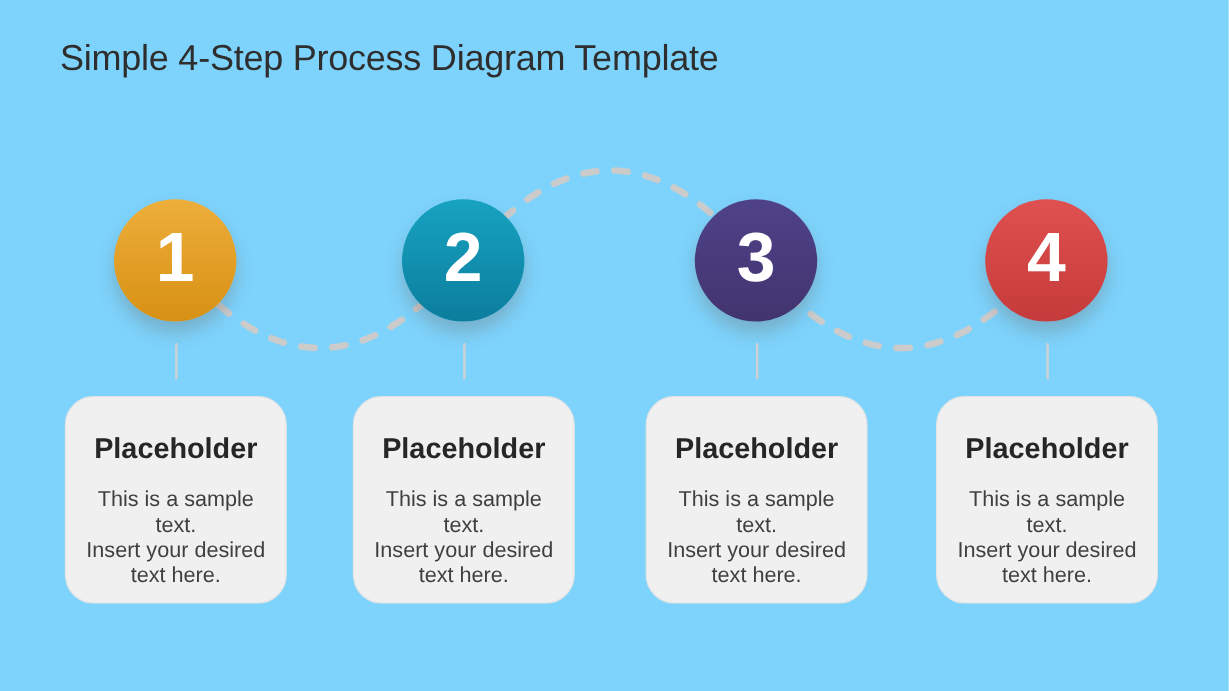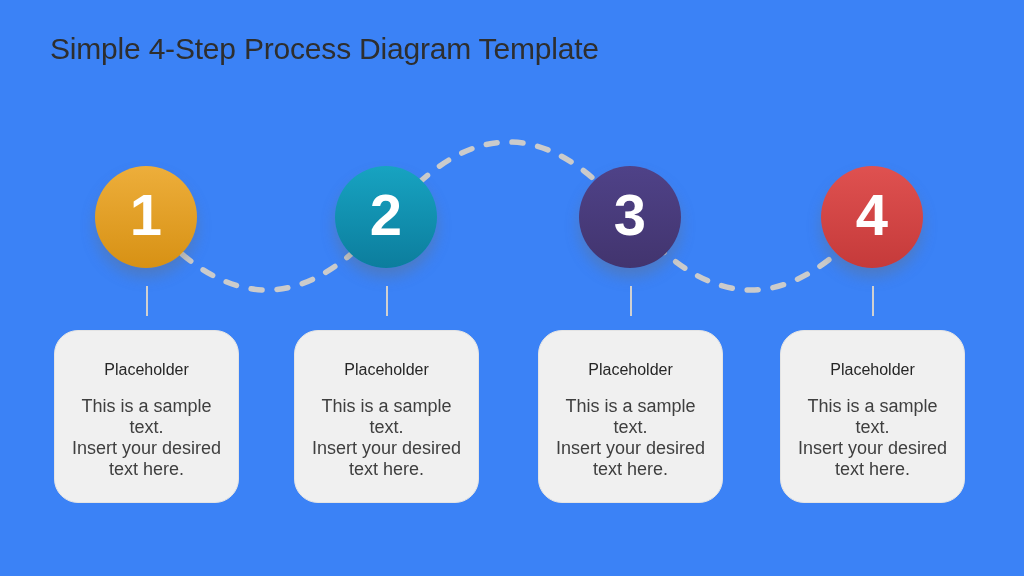--- a/index.html
+++ b/index.html
@@ -3,21 +3,21 @@
 <meta charset="utf-8">
 <style>
   * { margin: 0; padding: 0; box-sizing: border-box; }
   html, body { width: 1024px; height: 576px; background: #ffffff; overflow: hidden; }
   body { font-family: "Liberation Sans", sans-serif; position: relative; }
 
   .slide {
     position: absolute;
     left: 0; top: 0;
     width: 1024px; height: 576px;
-    background: #3b82f6;
+    background: #7dd3fc;
   }
 
   .title {
     position: absolute;
     left: 50px; top: 32px;
     font-size: 30px;
     font-weight: 400;
     color: #2e2e2e;
     letter-spacing: -0.2px;
     white-space: nowrap;
@@ -77,22 +77,22 @@
     left: 0; top: 330px;
     width: 185px; height: 173px;
     background: #f0f0f0;
     border: 1px solid #e4e4e4;
     border-radius: 24px;
     padding: 30px 12px 0 12px;
     text-align: center;
   }
 
   .card-title {
-    font-size: 16px;
-    font-weight: 400;
+    font-size: 24px;
+    font-weight: 700;
     color: #262626;
     margin-bottom: 17px;
   }
 
   .card-body {
     font-size: 18px;
     color: #3f3f3f;
     line-height: 21px;
     white-space: pre-line;
   }

